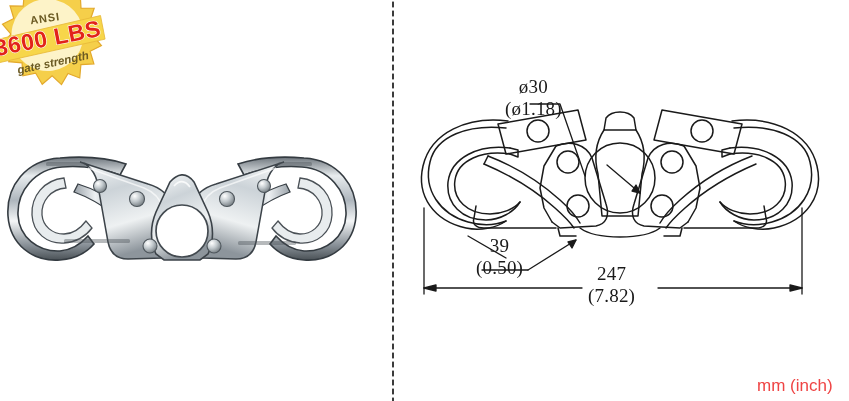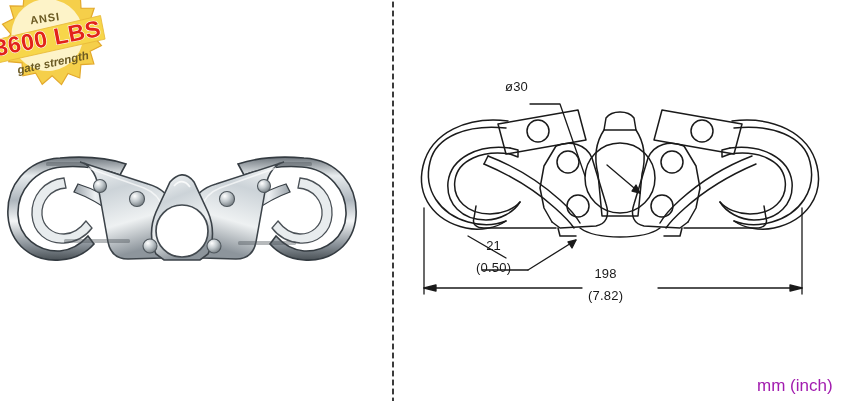--- a/index.html
+++ b/index.html
@@ -57,35 +57,35 @@
     left: 410px;
     top: 58px;
     width: 420px;
     height: 255px;
   }
   #drawing svg { display: block; width: 100%; height: 100%; }
 
   .dimtext {
     position: absolute;
     color: #1a1a1a;
-    font-family: Liberation Sans, sans-serif;
-    font-size: 13px;
+    font-family: Liberation Serif, serif;
+    font-size: 19px;
     line-height: 22px;
     white-space: nowrap;
     letter-spacing: 0.2px;
   }
   #dim-dia   { left: 505px; top: 76px;  text-align: center; }
   #dim-21    { left: 476px; top: 235px; text-align: center; }
   #dim-247   { left: 588px; top: 263px; text-align: center; }
 
   #units {
     position: absolute;
     left: 757px;
     top: 376px;
-    color: #a21caf;
+    color: #ef4444;
     font-size: 17px;
     white-space: nowrap;
   }
 </style>
 </head>
 <body>
 
 <div id="page">
 
   <div id="badge">
@@ -284,27 +284,28 @@
         <path d="M14,230 L172,230"></path>
         <path d="M248,230 L392,230"></path>
         <path d="M14,230 L26,227 L26,233 Z" fill="#1a1a1a"></path>
         <path d="M392,230 L380,227 L380,233 Z" fill="#1a1a1a"></path>
       </g>
     </svg>
   </div>
 
   <div class="dimtext" id="dim-dia">
     <div>ø30</div>
+    <div>(ø1.18)</div>
   </div>
 
   <div class="dimtext" id="dim-21">
-    <div>21</div>
+    <div>39</div>
     <div>(0.50)</div>
   </div>
 
   <div class="dimtext" id="dim-247">
-    <div>198</div>
+    <div>247</div>
     <div>(7.82)</div>
   </div>
 
   <div id="units">mm (inch)</div>
 
 </div>
 
 </body></html>

